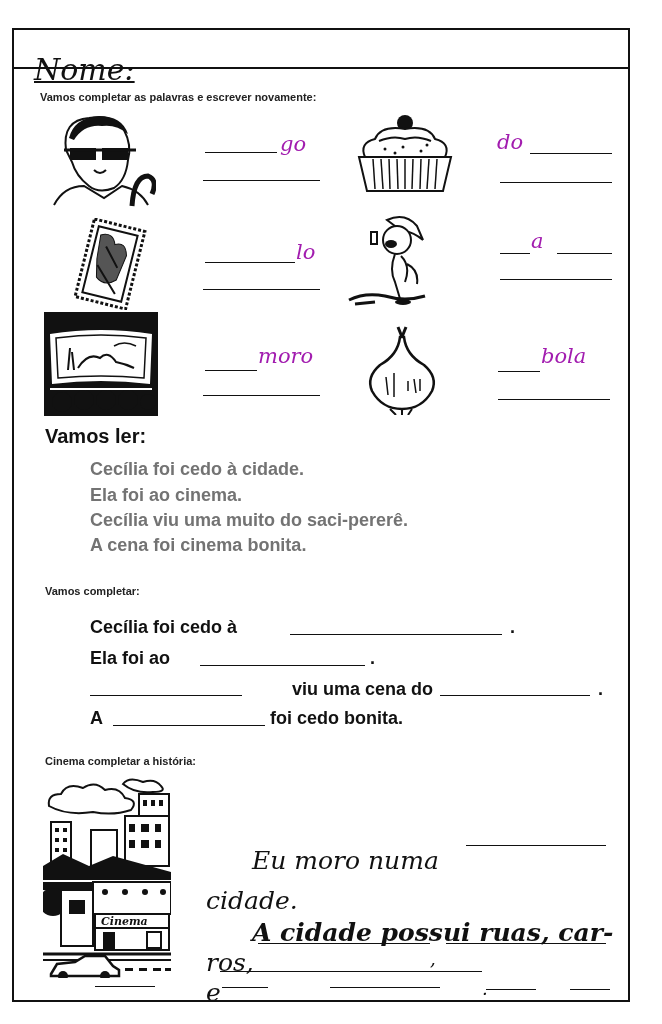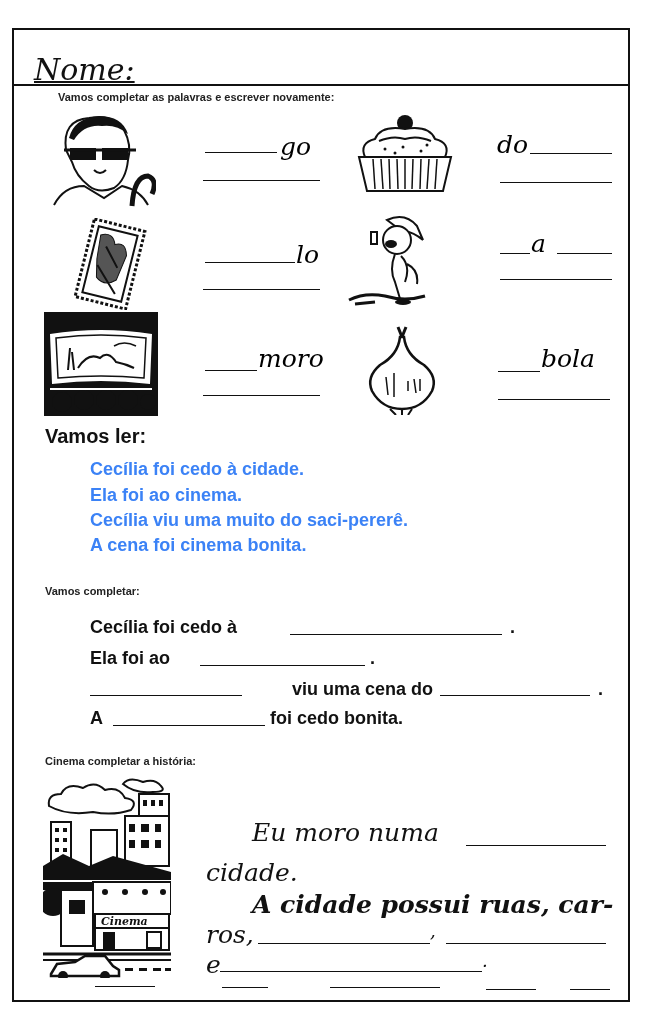--- a/index.html
+++ b/index.html
@@ -1,38 +1,38 @@
 <!DOCTYPE html>
 <html><head>
 <meta charset="utf-8">
 <style>
   html,body{margin:0;padding:0;background:#fff;}
   body{width:662px;height:1024px;position:relative;overflow:hidden;color:#111;font-family:"Liberation Sans",sans-serif;}
   .frame{position:absolute;left:12px;top:28px;width:618px;height:974px;border:2px solid #111;box-sizing:border-box;}
-  .name-row{position:absolute;left:12px;top:28px;width:618px;height:58px;border-bottom:2px solid #111;box-sizing:border-box;}
+  .name-row{position:absolute;left:12px;top:28px;width:618px;height:41px;border-bottom:2px solid #111;box-sizing:border-box;}
   .name-label{position:absolute;left:22px;top:24px;font-family:"DejaVu Serif",serif;font-style:italic;font-size:30px;text-decoration:underline;text-decoration-thickness:2px;}
   .instr{position:absolute;font-family:"Liberation Sans",sans-serif;font-size:11px;font-weight:bold;color:#222;}
-  .cursive{position:absolute;font-family:"DejaVu Serif",serif;font-style:italic;font-size:25px;color:#000000;}
+  .cursive{position:absolute;font-family:"DejaVu Serif",serif;font-style:italic;font-size:21px;color:#a21caf;}
   .line{position:absolute;height:0;border-bottom:1.5px solid #111;}
   .pic{position:absolute;}
-  .read{position:absolute;left:90px;font-family:"Liberation Sans",sans-serif;font-size:18px;font-weight:bold;line-height:25px;color:#3b82f6;}
+  .read{position:absolute;left:90px;font-family:"Liberation Sans",sans-serif;font-size:18px;font-weight:bold;line-height:25px;color:#737373;}
   .sec-title{position:absolute;font-family:"Liberation Sans",sans-serif;font-size:20px;font-weight:bold;}
   .fill{position:absolute;font-family:"Liberation Sans",sans-serif;font-size:18px;font-weight:bold;white-space:nowrap;}
-  .story{position:absolute;font-family:"DejaVu Serif",serif;font-style:italic;font-size:25px;white-space:nowrap;}
+  .story{position:absolute;font-family:"DejaVu Serif",serif;font-style:italic;font-size:25px;white-space:nowrap;margin-top:28px;}
 </style>
 </head>
 <body>
 
 <div class="frame"></div>
 <div class="name-row">
   <span class="name-label">Nome:</span>
 </div>
 <div class="line" style="left:140px;top:66px;width:480px;border:none;height:18px;"></div>
 
-<div class="instr" style="left:58px;top:91px;text-align:right;">Vamos completar as palavras e escrever novamente:</div>
+<div class="instr" style="left:40px;top:91px;text-align:right;">Vamos completar as palavras e escrever novamente:</div>
 
 <svg class="pic" style="left:44px;top:110px" width="112" height="98" viewBox="0 0 112 98">
   <path d="M22 40 Q18 10 45 8 Q70 4 80 20 Q88 35 84 50 Q82 70 70 78 Q55 84 45 76 Q32 66 28 52 Z" fill="#fff" stroke="#111" stroke-width="2"></path>
   <path d="M25 28 Q30 8 55 6 Q78 6 84 24 Q72 14 58 16 Q40 14 30 30 Z" fill="#111"></path>
   <rect x="26" y="38" width="26" height="12" fill="#111"></rect>
     <rect x="58" y="38" width="26" height="12" fill="#111"></rect>
   <line x1="20" y1="40" x2="92" y2="40" stroke="#111" stroke-width="3"></line>
   <path d="M50 60 Q56 66 62 60" stroke="#111" stroke-width="2" fill="none"></path>
   <path d="M10 95 Q20 76 40 76 L60 88 L78 76 Q96 80 104 95" stroke="#111" stroke-width="2" fill="none"></path>
   <path d="M88 96 Q90 66 104 66 Q114 70 108 84" stroke="#111" stroke-width="5" fill="none"></path>

